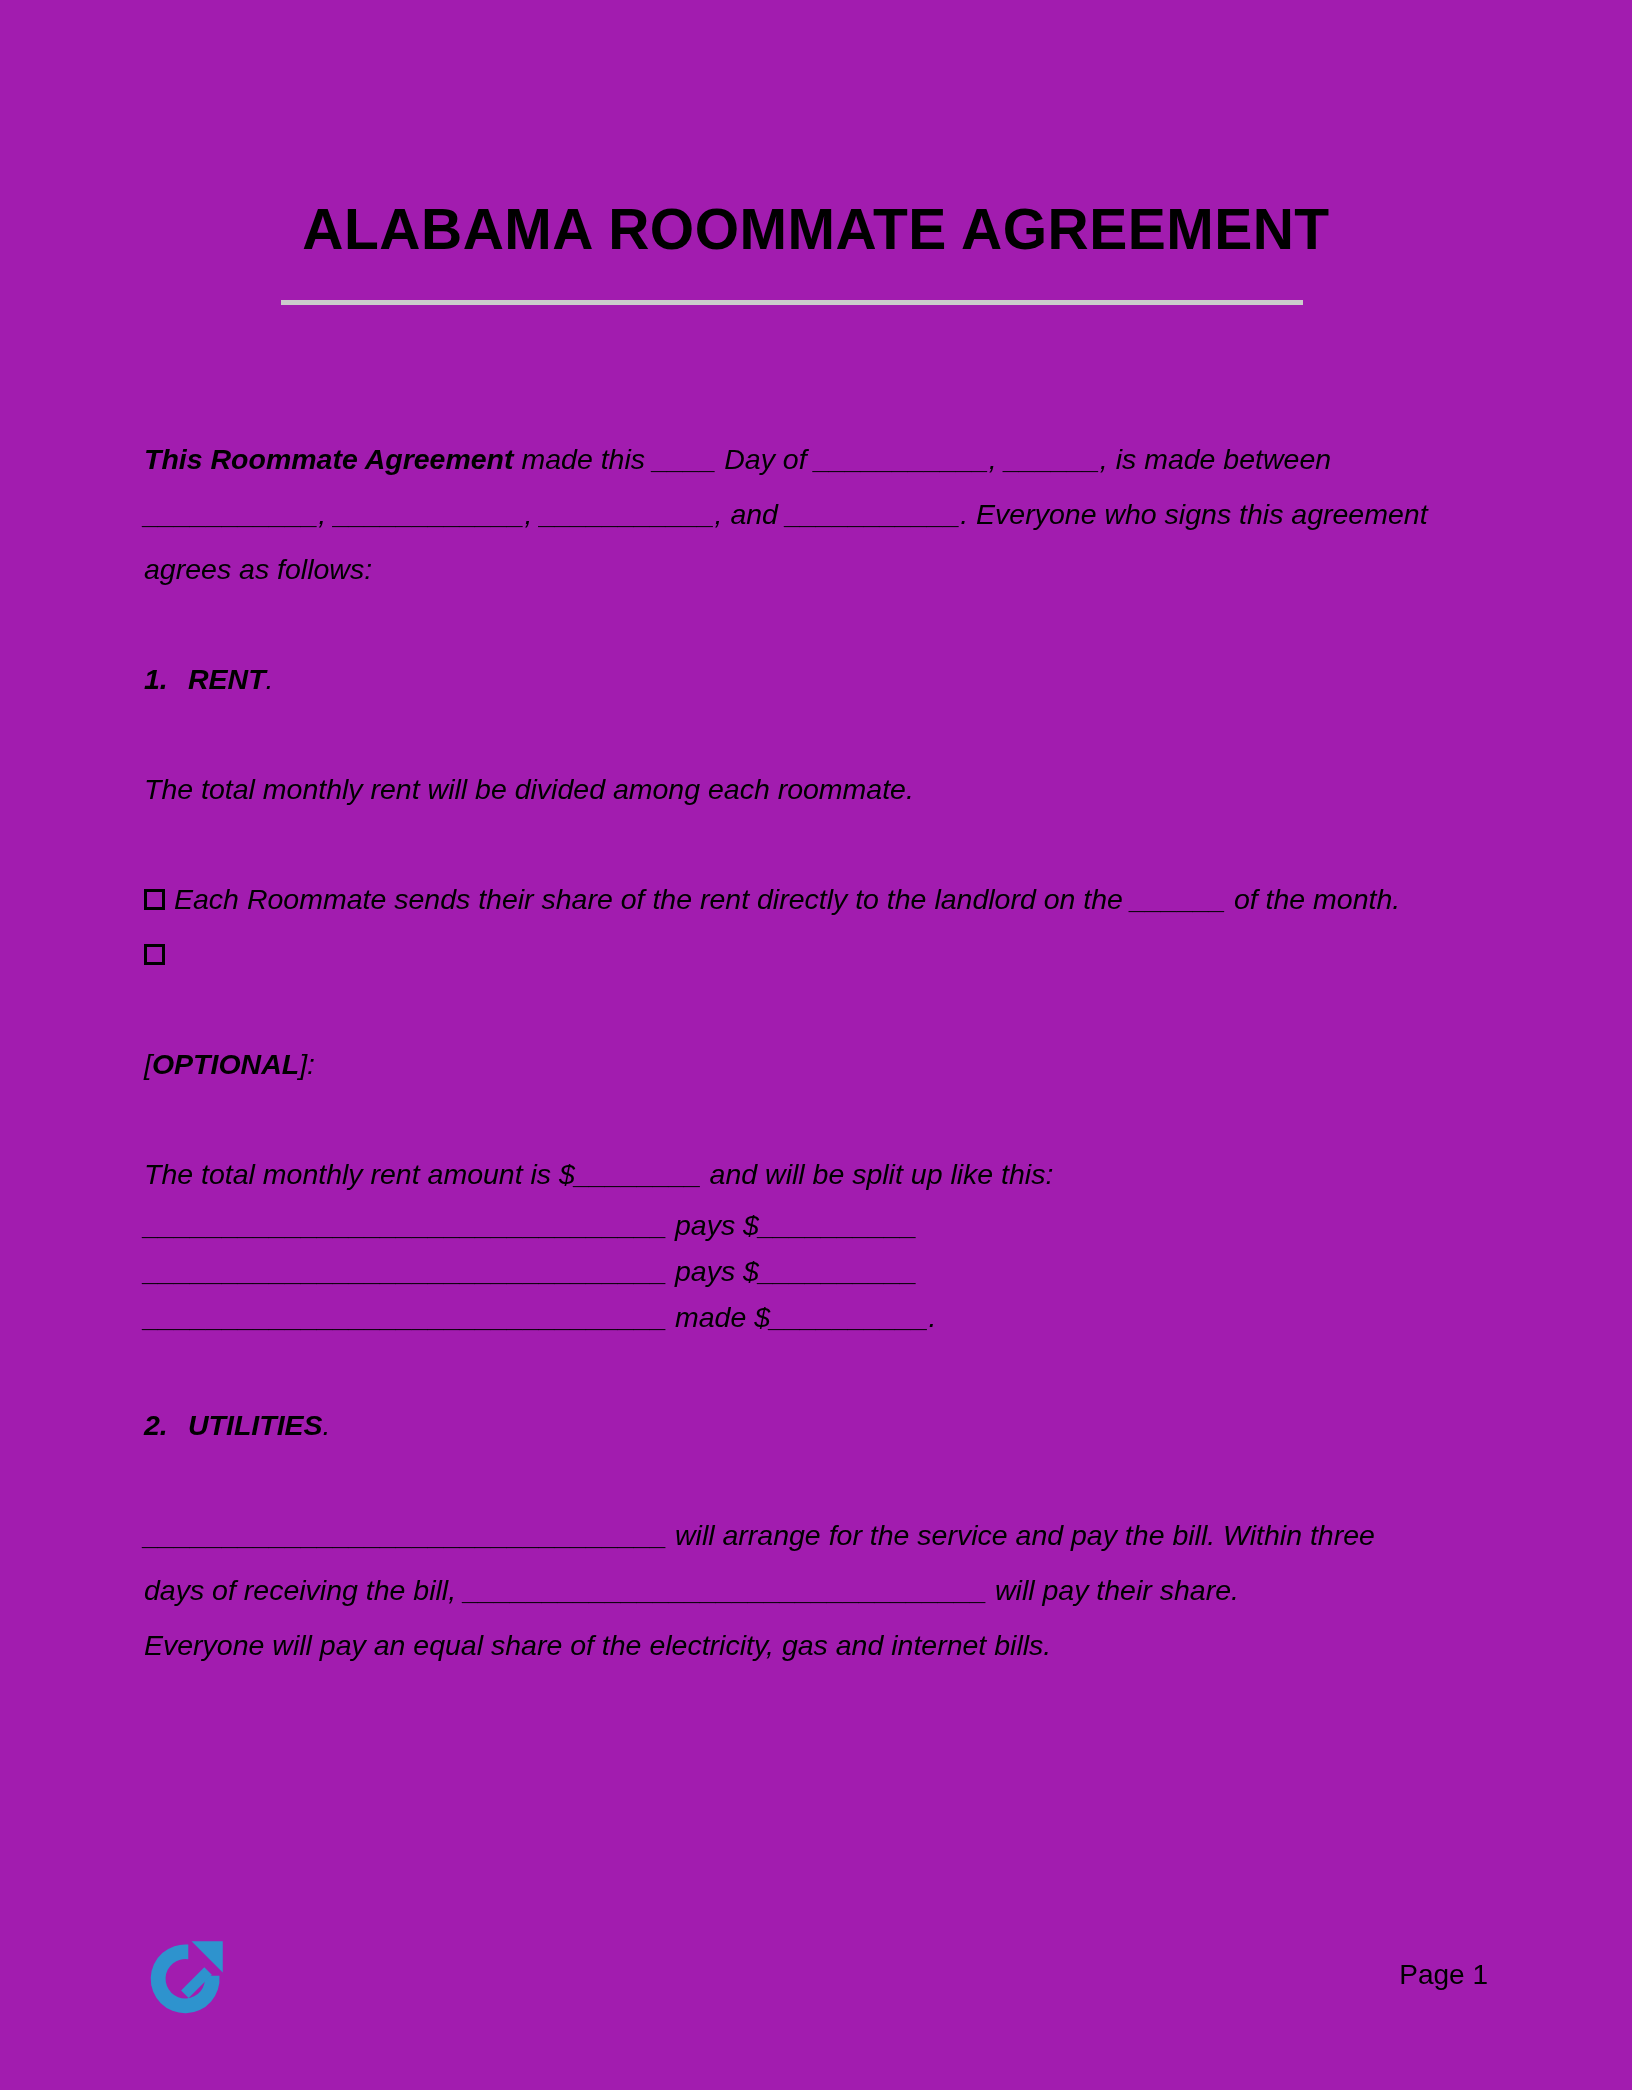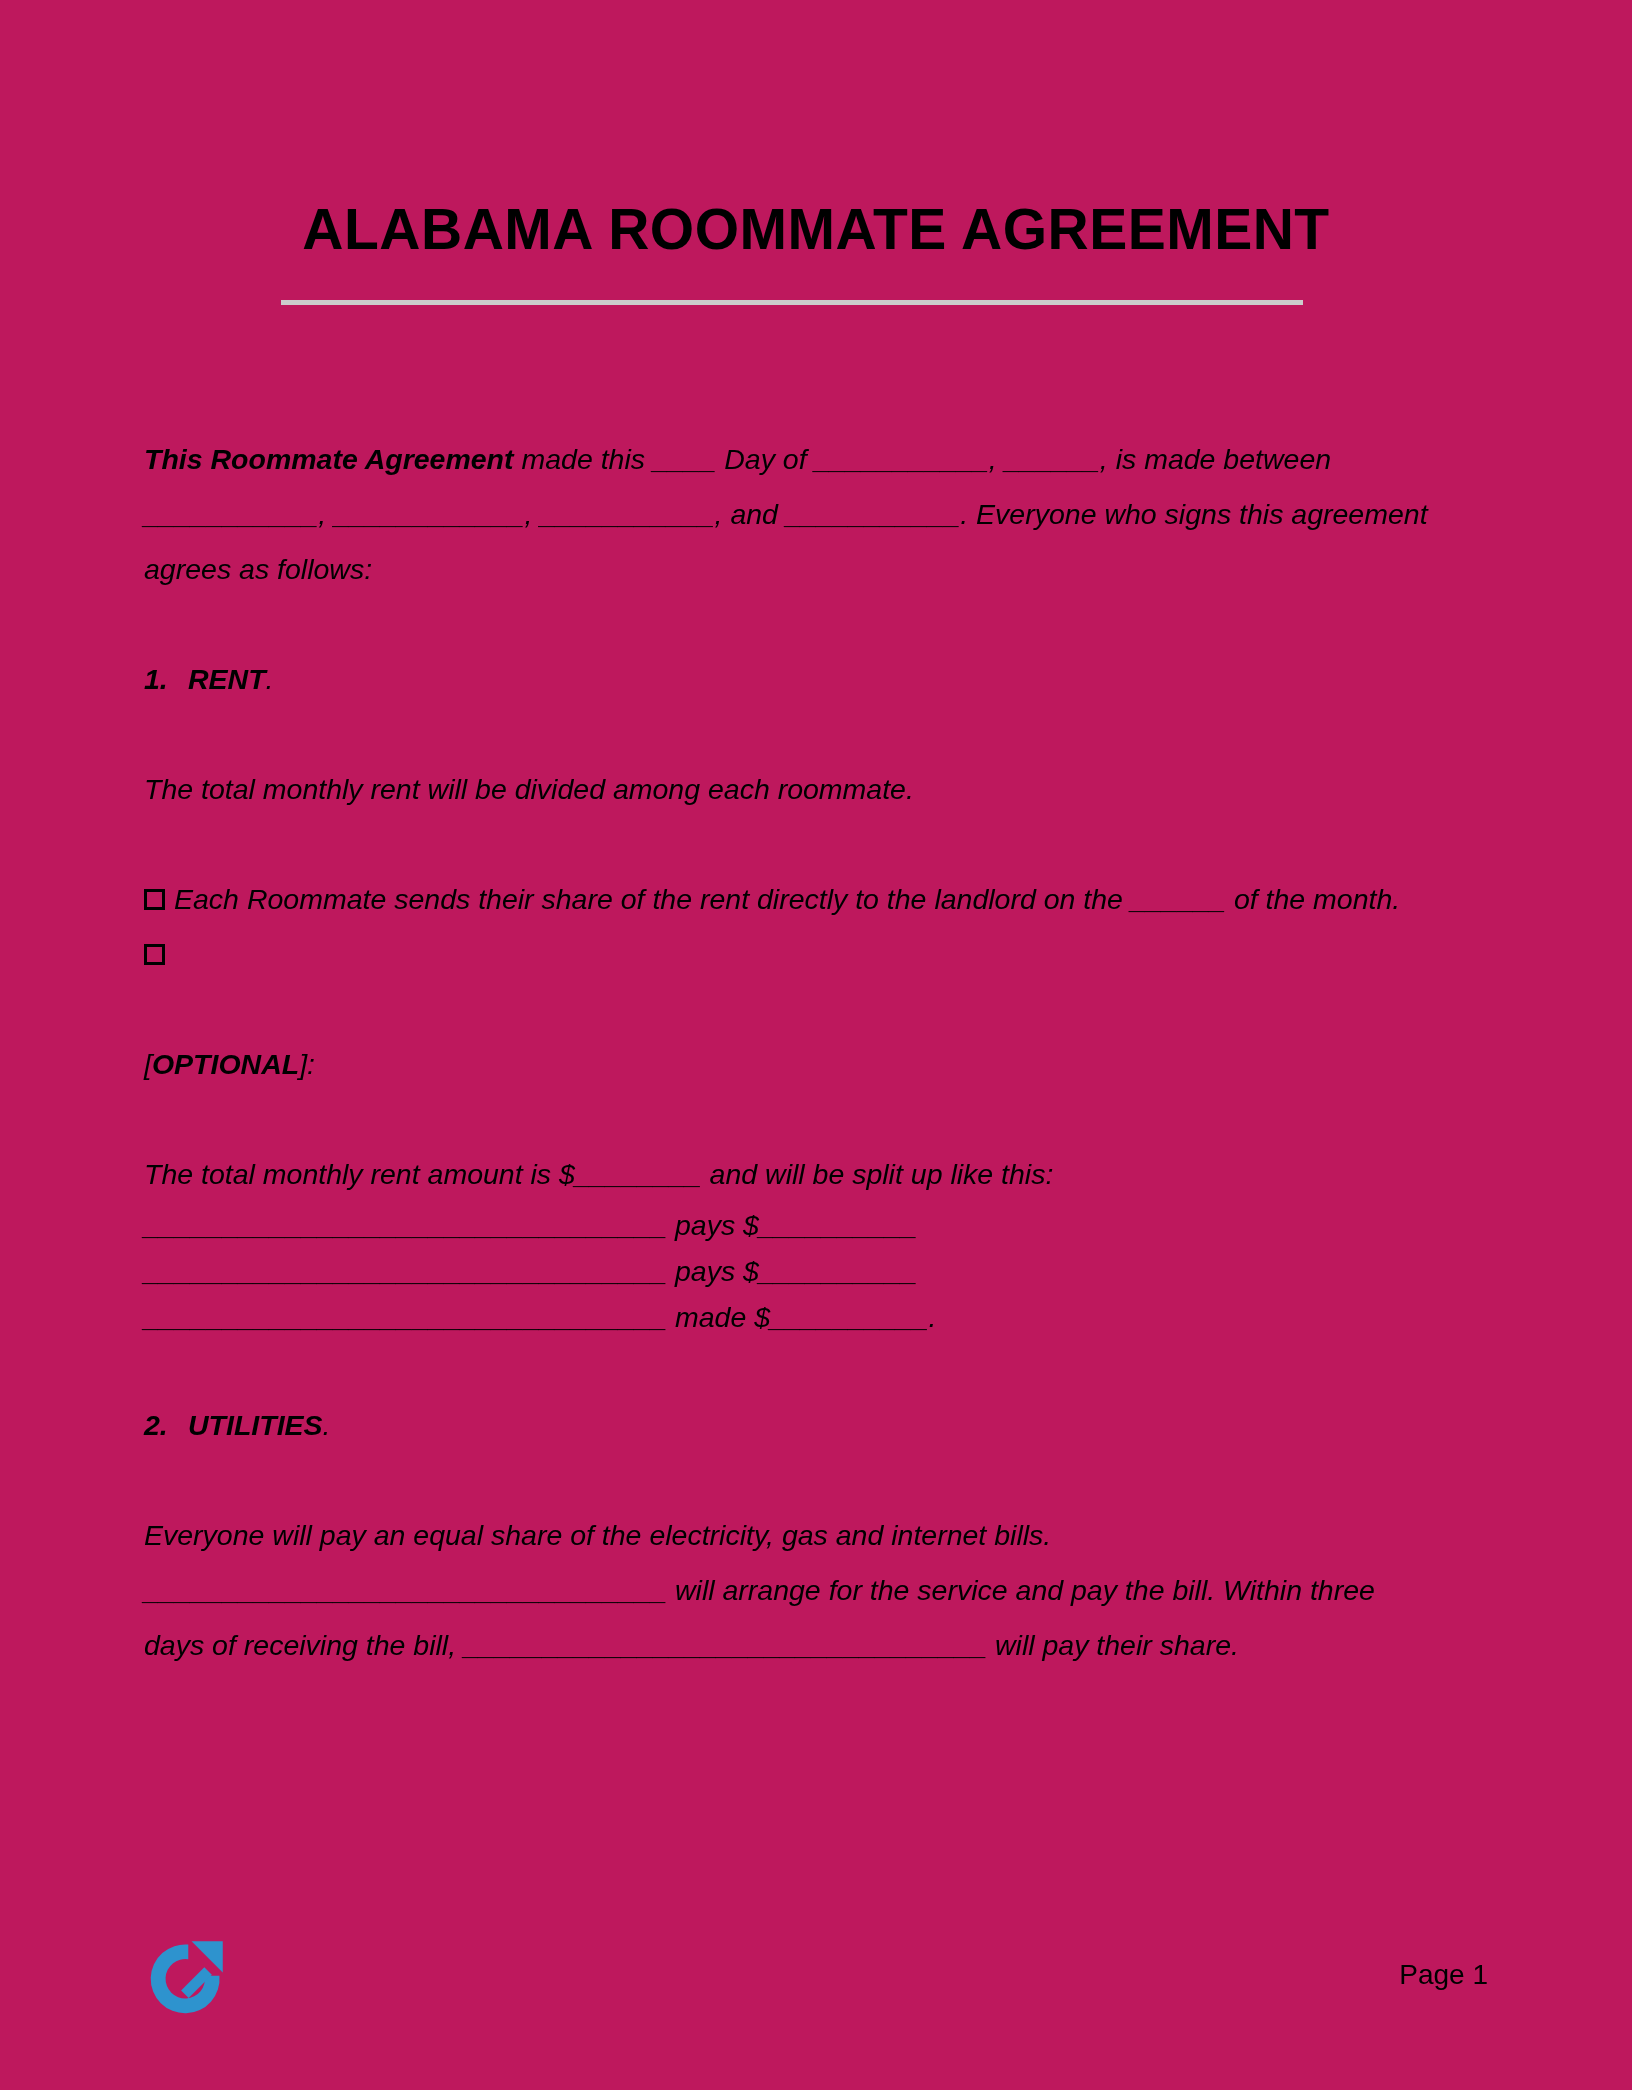--- a/index.html
+++ b/index.html
@@ -12,21 +12,21 @@
     height: 2090px;
     position: relative;
     font-family: "Liberation Sans", sans-serif;
     color: #000000;
     -webkit-font-smoothing: antialiased;
   }
 
   .page {
     position: absolute;
     inset: 0;
-    background: #be185d;
+    background: #a21caf;
     padding: 8px;
     box-sizing: border-box;
   }
 
   
   .doc-title {
     position: absolute;
     left: 0;
     right: 0;
     top: 160px;
@@ -148,23 +148,23 @@
     <p class="para tight">_________________________________ pays $__________</p>
     <p class="para tight">_________________________________ pays $__________</p>
     <p class="para tight">_________________________________ made $__________.</p>
 
     <div class="spacer-lg"></div>
 
     <p class="para section-head"><span class="num">2.</span><span>UTILITIES</span><span class="dot">.</span></p>
 
     <div class="spacer-md"></div>
 
+    <p class="para">_________________________________ will arrange for the service and pay the bill. Within three days of receiving the bill, _________________________________ will pay their share.</p>
+
     <p class="para">Everyone will pay an equal share of the electricity, gas and internet bills.</p>
-
-    <p class="para">_________________________________ will arrange for the service and pay the bill. Within three days of receiving the bill, _________________________________ will pay their share.</p>
 
   </div>
 
   <div class="footer-logo">
     <svg viewBox="0 0 100 100" width="82" height="82" aria-hidden="true">
       <path d="M54 8 A42 42 0 1 0 92 46 L92 46 L74 46 A24 24 0 1 1 54 26 Z" fill="#2e93ce"></path>
       <path d="M52 62 L80 34 L80 20 L61 20 L61 20 L80 20 L80 20 Z" fill="none"></path>
       <g fill="#2e93ce">
         <rect x="44" y="48" width="40" height="13" transform="rotate(-45 64 54.5)"></rect>
         <polygon points="96,4 96,42 58,4"></polygon>

